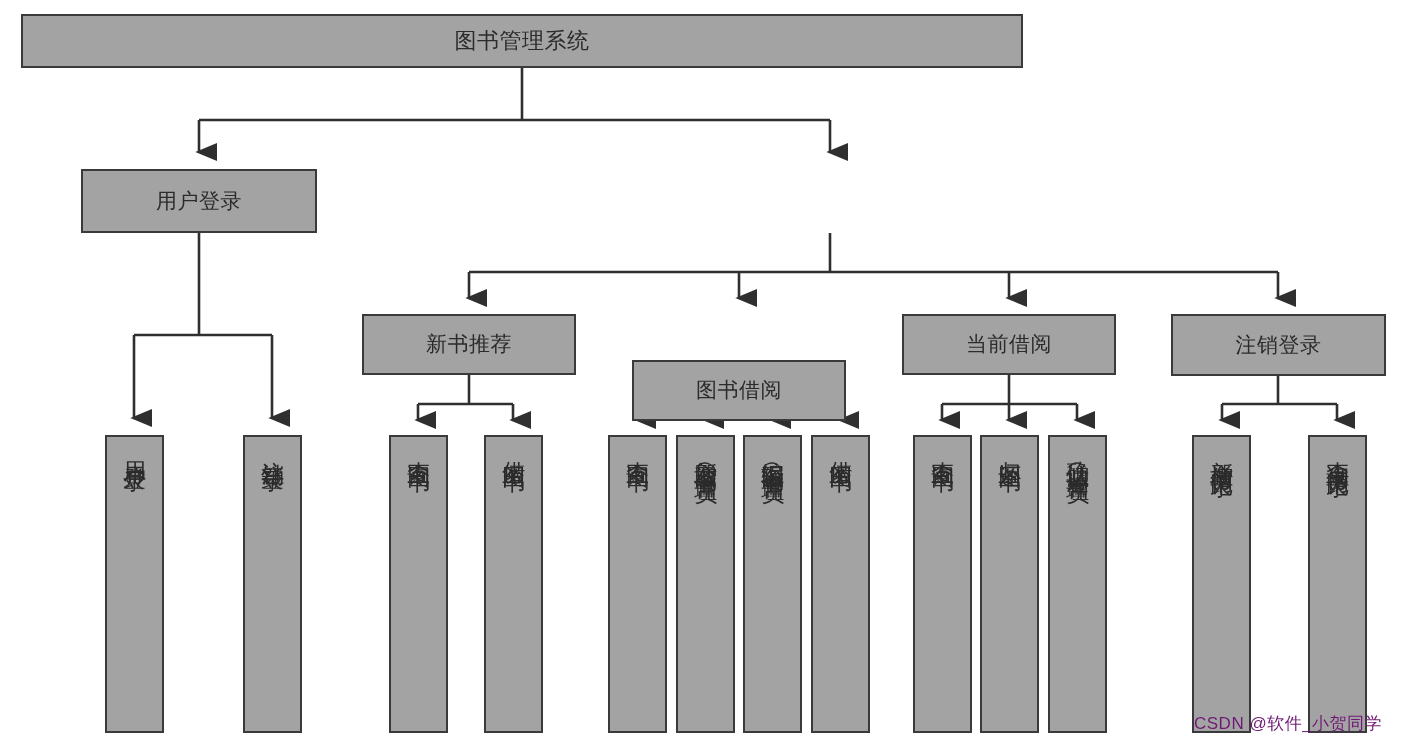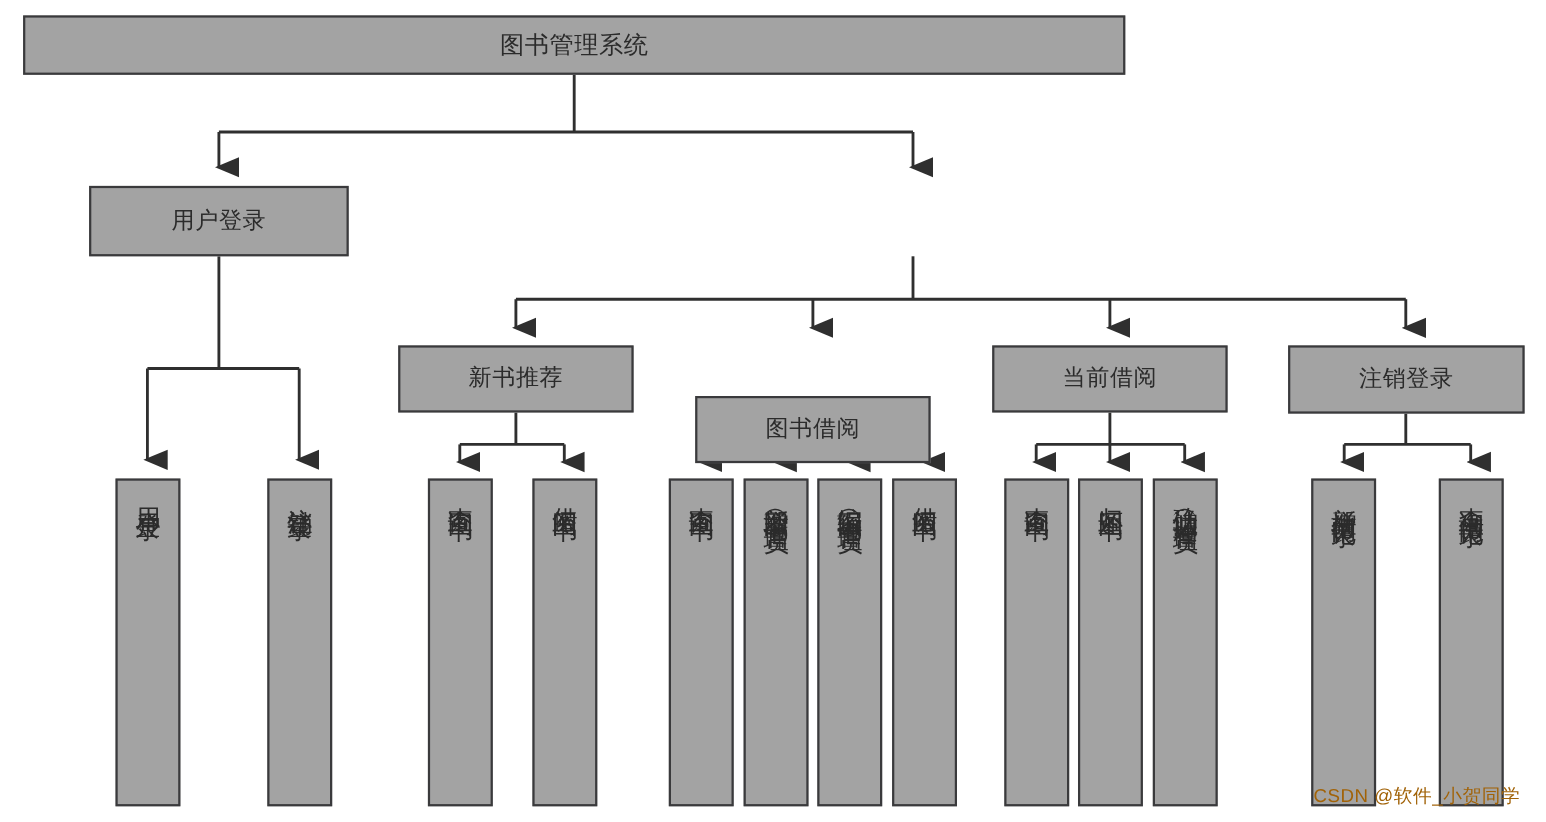--- a/index.html
+++ b/index.html
@@ -61,21 +61,21 @@
     font-size: 23px;
     line-height: 1.1;
     letter-spacing: 3px;
     white-space: nowrap;
   }
   .watermark {
     position: absolute;
     left: 1194px;
     top: 712px;
     font-size: 17px;
-    color: #a16207;
+    color: #701a75;
     white-space: nowrap;
     letter-spacing: 0.5px;
   }
 </style>
 </head>
 <body>
 
 <div id="diagram">
 
   <svg id="connectors" viewBox="0 0 1405 747" width="1405" height="747">

